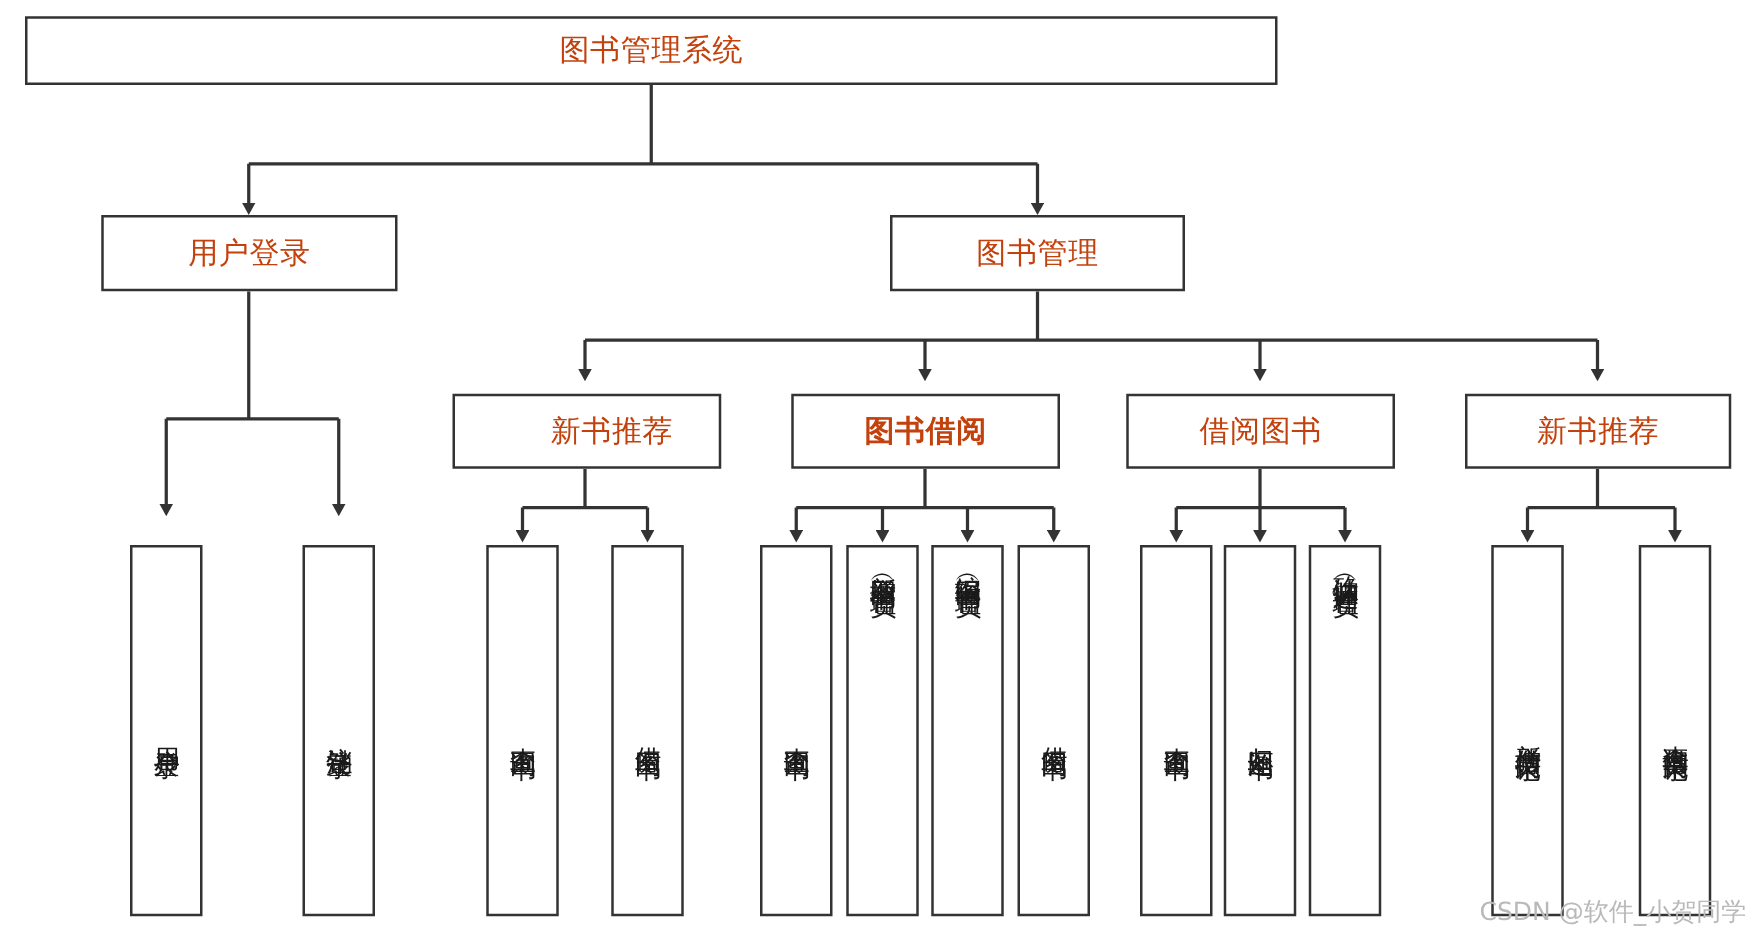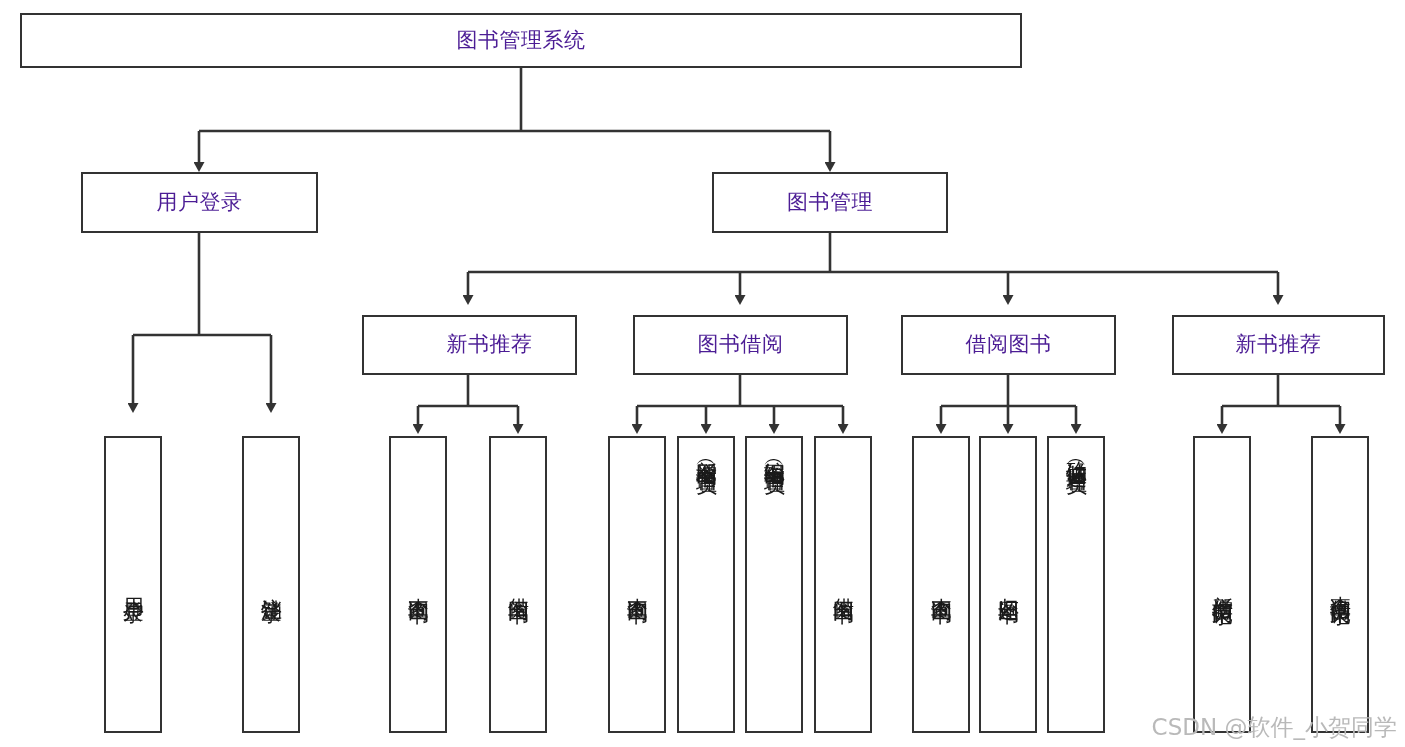--- a/index.html
+++ b/index.html
@@ -27,22 +27,22 @@
   .node-box {
     position: absolute;
     box-sizing: border-box;
     border: 2px solid #333333;
     background: #ffffff;
     display: flex;
     align-items: center;
     justify-content: center;
   }
   .node-label-h {
-    font-size: 21px;
-    color: #4c1d95;
+    font-size: 24px;
+    color: #c2410c;
     line-height: 1.1;
     letter-spacing: 0.5px;
     white-space: nowrap;
   }
   .node-label-v {
     font-size: 21px;
     color: #1a1a1a;
     writing-mode: vertical-rl;
     text-orientation: upright;
     letter-spacing: 2px;
@@ -60,21 +60,21 @@
     padding-top: 6px;
   }
   .leaf-box.center-text {
     align-items: center;
     padding-top: 0;
   }
   #watermark {
     position: absolute;
     right: 8px;
     bottom: 4px;
-    font-size: 23px;
+    font-size: 20px;
     color: #b9b9b9;
     white-space: nowrap;
     user-select: none;
   }
 </style>
 </head>
 <body>
 
 <div id="canvas">
 
@@ -140,21 +140,21 @@
   </div>
 
   <div class="node-box" style="left:712px; top:172px; width:236px; height:61px;">
     <span class="node-label-h">图书管理</span>
   </div>
 
   <div class="node-box" style="left:362px; top:315px; width:215px; height:60px;padding-left:40px;">
     <span class="node-label-h">新书推荐</span>
   </div>
 
-  <div class="node-box" style="left:633px; top:315px; width:215px; height:60px;">
+  <div class="node-box" style="left:633px; top:315px; width:215px; height:60px;font-weight:bold;">
     <span class="node-label-h">图书借阅</span>
   </div>
 
   <div class="node-box" style="left:901px; top:315px; width:215px; height:60px;">
     <span class="node-label-h">借阅图书</span>
   </div>
 
   <div class="node-box" style="left:1172px; top:315px; width:213px; height:60px;">
     <span class="node-label-h">新书推荐</span>
   </div>

